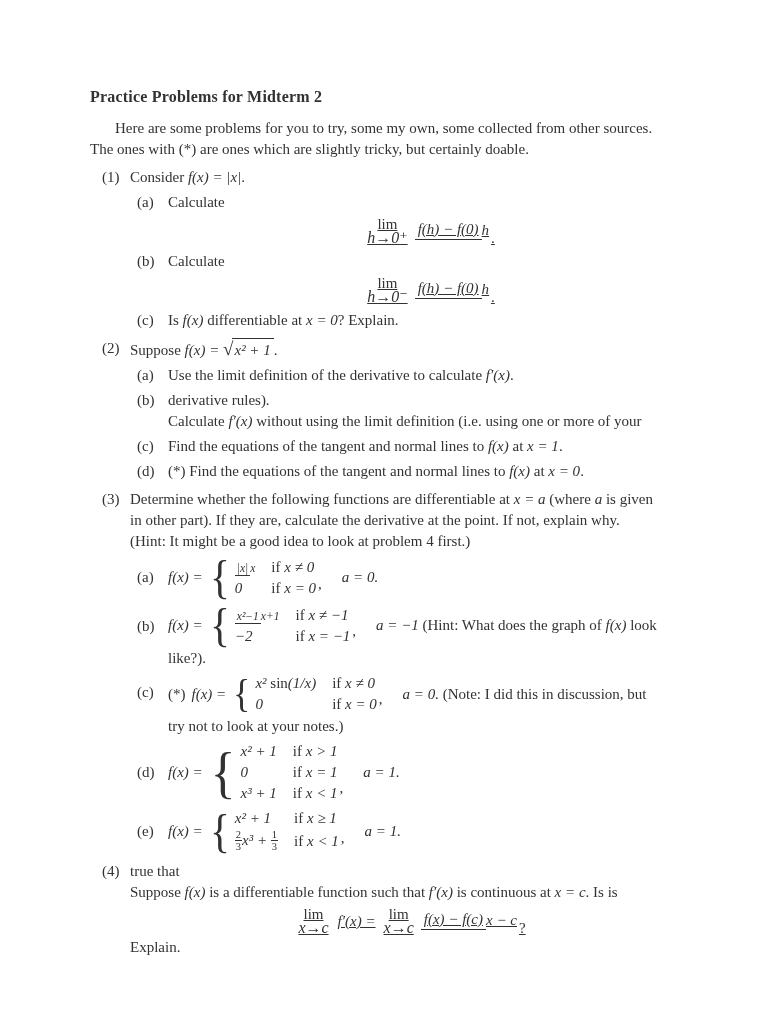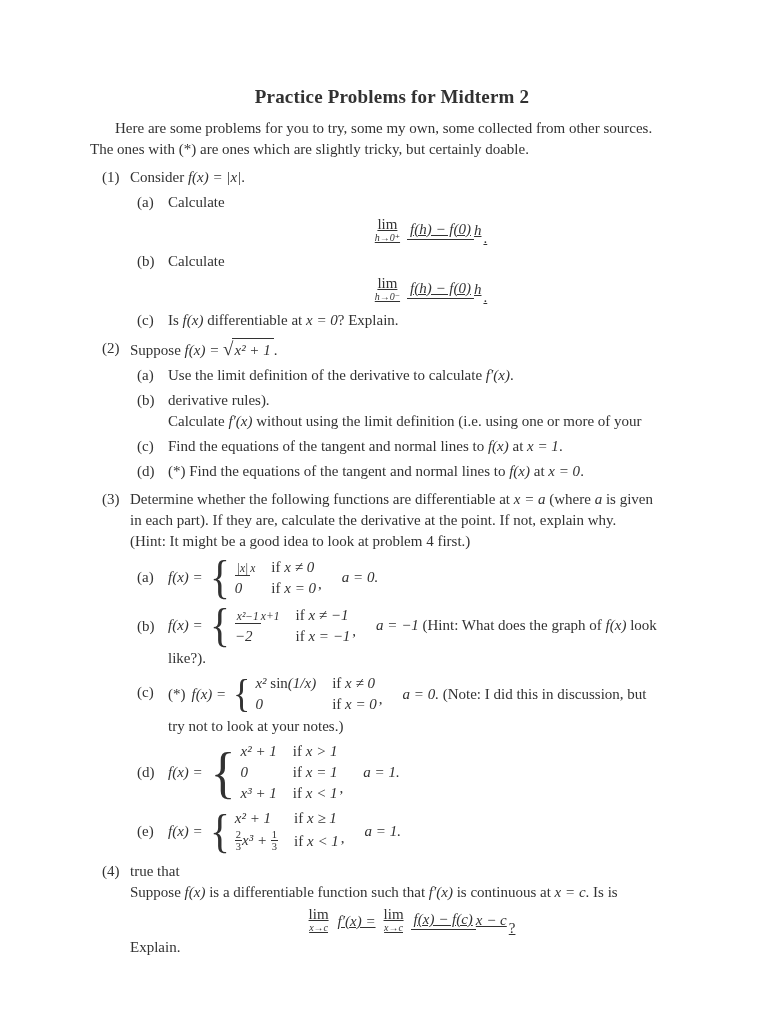--- a/index.html
+++ b/index.html
@@ -8,21 +8,21 @@
     width:784px; height:1015px;
     background:#ffffff;
     color:#323232;
     font-family:"Liberation Serif","DejaVu Serif",serif;
     font-size:15px; line-height:21px;
     box-sizing:border-box;
     padding:0 90px 0 90px;
     overflow:hidden;
   }
   .title {
-    font-size:19px; font-weight:bold; text-align:center;
+    font-size:16px; font-weight:bold; text-align:left;
     margin:84px 0 0 0; line-height:26px; letter-spacing:0.2px;
   }
   .intro { margin-top:8px; }
   .introline { display:block; white-space:nowrap; }
   .introline.ind { text-indent:25px; }
 
   .item { display:flex; margin-top:7px; align-items:flex-start; }
   .ilabel { flex:0 0 22px; margin-left:12px; margin-right:6px; }
   .icontent { flex:1; min-width:0; }
 
@@ -34,21 +34,21 @@
   .sub.moff9  .slabel { margin-top:9px; }
 
   .tline { white-space:nowrap; }
   .m { font-style:italic; }
   .r { font-style:normal; }
 
   
   .disp { display:flex; justify-content:center; align-items:center; margin:3px 0;text-decoration:underline; }
   .limblk { display:inline-flex; flex-direction:column; align-items:center; margin-right:7px; }
   .limword { line-height:16px; }
-  .limsub { font-size:10px; line-height:12px; font-style:italic;text-align:center; }
+  .limsub { font-size:16px; line-height:12px; font-style:italic;text-align:center; }
   .frac { display:inline-flex; flex-direction:row; align-items:center; text-align:center; }
   .frac .num { display:block; border-bottom:1px solid #323232; padding:0 3px 1px 3px; line-height:17px; }
   .frac .den { display:block; padding-top:1px; line-height:17px; }
   .disp .end { align-self:center; position:relative; top:8px; margin-left:2px; }
   .disp .midpart { margin:0 8px 0 2px; position:relative; top:1px; }
 
   
   .mathline { display:flex; align-items:center; white-space:nowrap; }
   .fx { margin-right:6px; }
   .star { margin-right:6px; }
@@ -171,21 +171,21 @@
           <div class="tline"><span class="r">(*) Find the equations of the tangent and normal lines to </span><span class="m">f(x)</span><span class="r"> at </span><span class="m">x = 0</span><span class="r">.</span></div>
         </div>
       </div>
     </div>
   </div>
 
   <div class="item">
     <span class="ilabel r">(3)</span>
     <div class="icontent">
       <div class="tline"><span class="r">Determine whether the following functions are differentiable at </span><span class="m">x = a</span><span class="r"> (where </span><span class="m">a</span><span class="r"> is given</span></div>
-      <div class="tline r">in each part).  If they are, calculate the derivative at the point.  If not, explain why.</div>
+      <div class="tline r">in other part).  If they are, calculate the derivative at the point.  If not, explain why.</div>
       <div class="tline r">(Hint: It might be a good idea to look at problem 4 first.)</div>
 
       <div class="sub mid">
         <span class="slabel r">(a)</span>
         <div class="scontent">
           <div class="mathline">
             <span class="m fx">f(x) =</span>
             <span class="brace b46 r">{</span>
             <span class="cases">
               <span class="crow">

